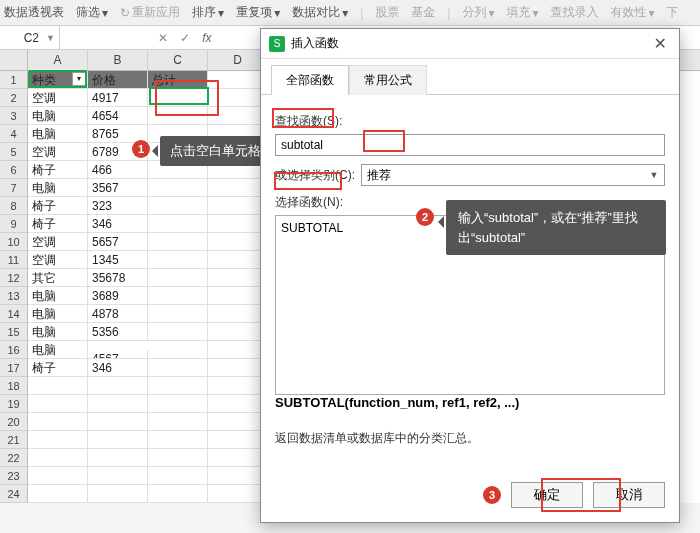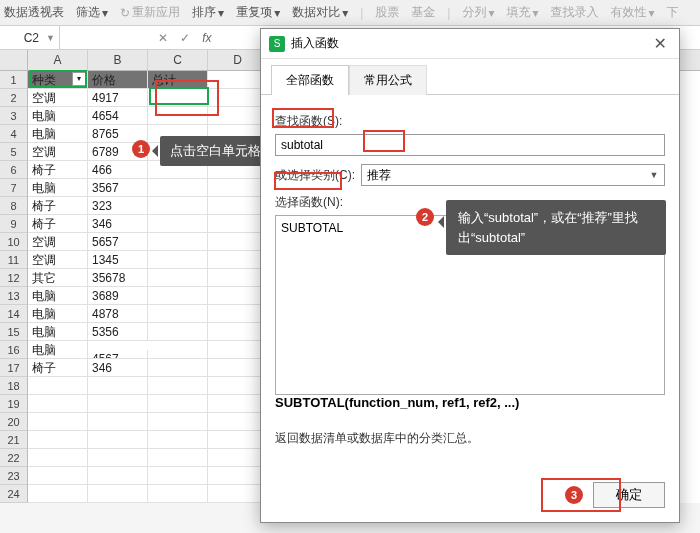--- a/index.html
+++ b/index.html
@@ -327,20 +327,21 @@
     <div class="field-label">选择函数(N):</div>
     <div class="listbox">
       <div class="list-item">SUBTOTAL</div>
     </div>
     <div class="syntax">SUBTOTAL(function_num, ref1, ref2, ...)</div>
     <div class="desc">返回数据清单或数据库中的分类汇总。</div>
   </div>
   <div class="dlg-buttons">
     <div class="num-badge" style="position:static;">3</div>
     <button class="btn">确定</button>
+    <button class="btn">取消</button>
   </div>
 </div>
 
 <div class="red-box" style="left:155px; top:80px; width:64px; height:36px;"></div>
 <div class="red-box" style="left:272px; top:108px; width:62px; height:20px;"></div>
 <div class="red-box" style="left:363px; top:130px; width:42px; height:22px;"></div>
 <div class="red-box" style="left:274px; top:172px; width:68px; height:18px;"></div>
 <div class="red-box" style="left:541px; top:478px; width:80px; height:34px;"></div>
 
 <div class="num-badge" style="left:416px; top:208px;">2</div>

